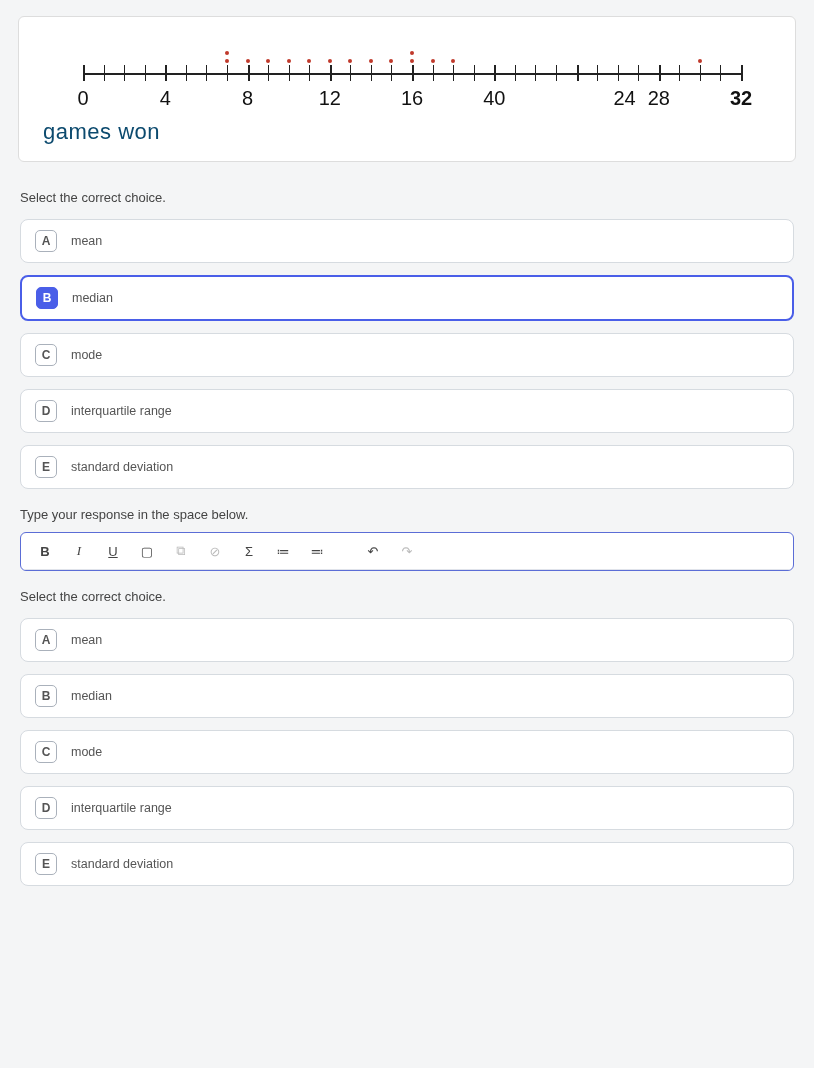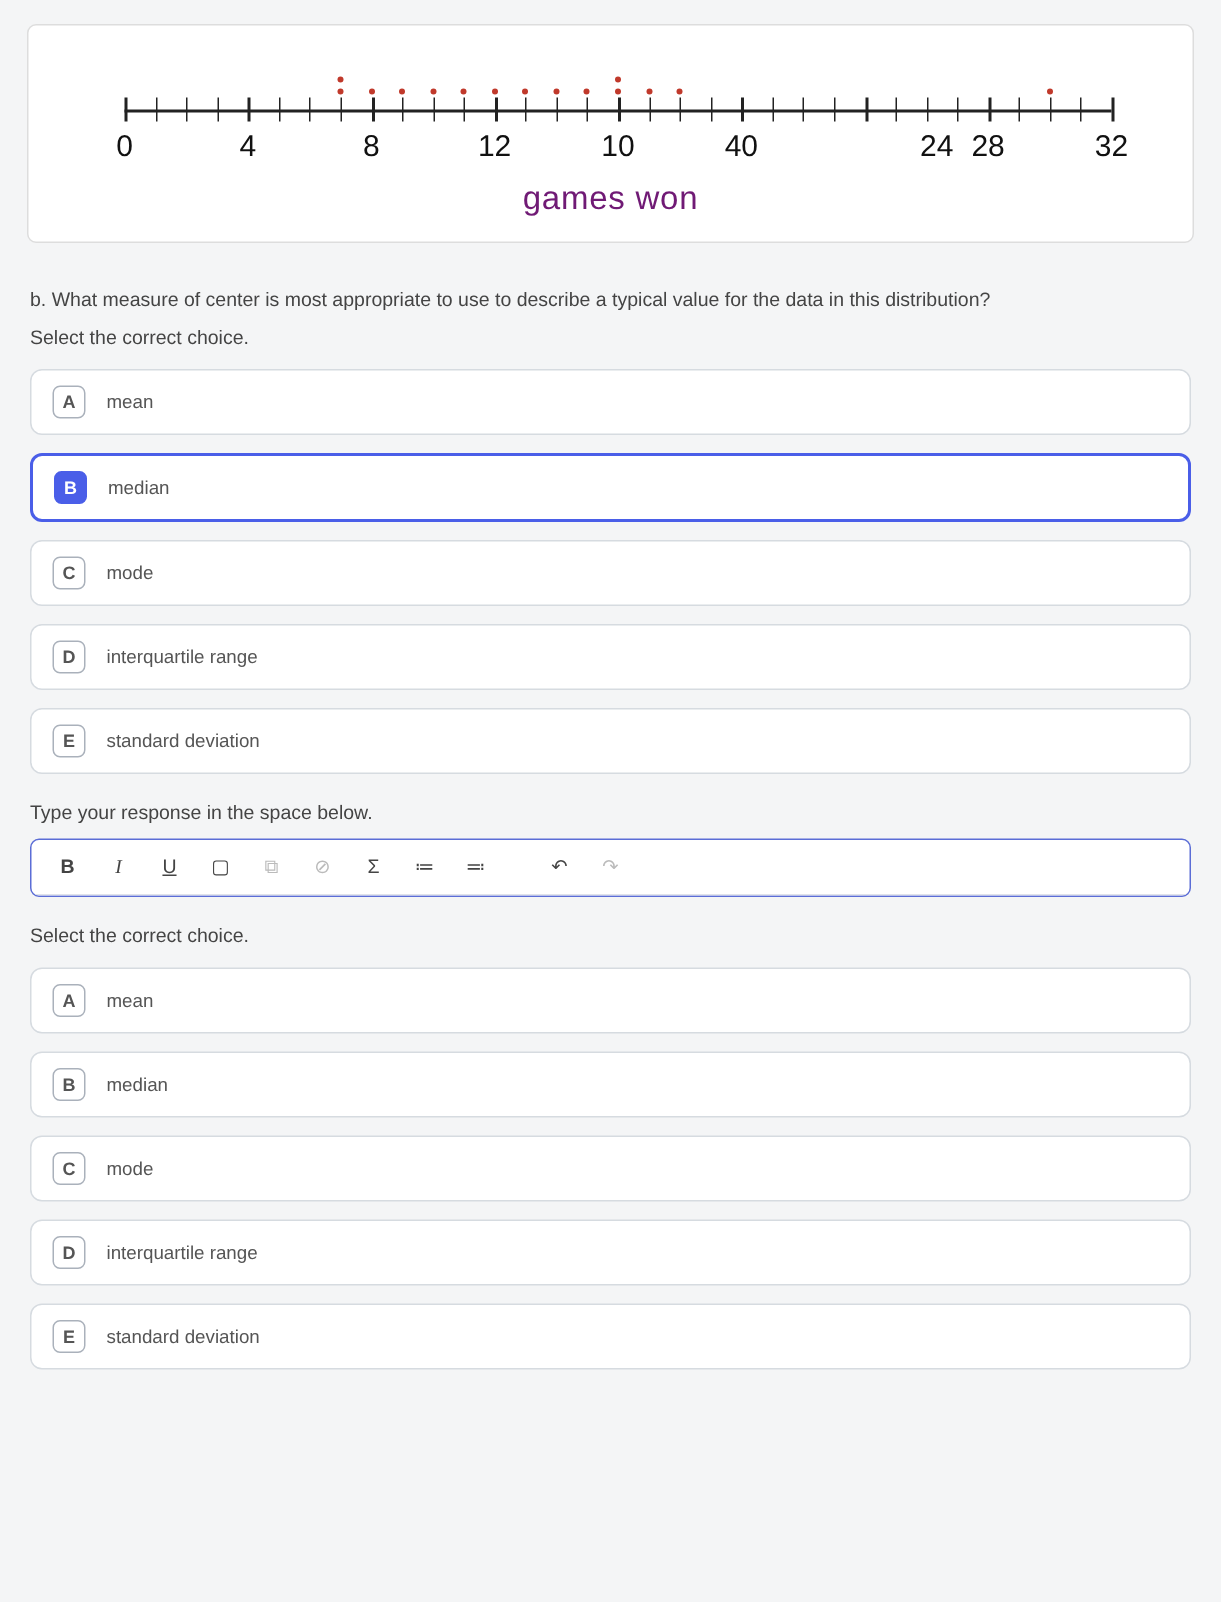--- a/index.html
+++ b/index.html
@@ -16,21 +16,21 @@
     border-radius: 6px;
     margin: 16px 18px 28px 18px;
     padding: 18px 24px 16px 24px;
   }
   .numberline { position: relative; height: 80px; margin: 0 auto; width: 100%; }
   .axis { position: absolute; left: 40px; right: 30px; top: 38px; height: 2px; background: #222; }
   .tick { position: absolute; width: 1px; background: #222; top: 30px; height: 16px; }
   .tick.major { height: 16px; width: 2px; }
   .tick-label { position: absolute; top: 52px; font-size: 20px; color: #111; transform: translateX(-50%); font-weight: 500; }
   .dot { position: absolute; width: 4px; height: 4px; border-radius: 50%; background: #c0392b; transform: translateX(-50%); }
-  .axis-title { text-align: center; font-size: 22px; letter-spacing: 0.5px; color: #701a75; margin-top: 4px; }
+  .axis-title { text-align: left; font-size: 22px; letter-spacing: 0.5px; color: #0c4a6e; margin-top: 4px; }
 
   .section { margin: 18px 20px; }
   .question-text { font-size: 13px; color: #444; line-height: 1.6; }
   .instruction { font-size: 13px; color: #444; margin-top: 6px; }
   .choices { margin-top: 14px; }
   .choice {
     display: flex;
     align-items: center;
     background: #fff;
     border: 1px solid #d6dbe0;
@@ -107,41 +107,41 @@
         <div class="tick-label" style="left: 204.5px;">8</div>
         <div class="tick" style="left: 225.062px;"></div>
         <div class="tick" style="left: 245.625px;"></div>
         <div class="tick" style="left: 266.188px;"></div>
         <div class="tick major" style="left: 286.75px;"></div>
         <div class="tick-label" style="left: 286.75px;">12</div>
         <div class="tick" style="left: 307.312px;"></div>
         <div class="tick" style="left: 327.875px;"></div>
         <div class="tick" style="left: 348.438px;"></div>
         <div class="tick major" style="left: 369px;"></div>
-        <div class="tick-label" style="left: 369px;">10</div>
+        <div class="tick-label" style="left: 369px;">16</div>
         <div class="tick" style="left: 389.562px;"></div>
         <div class="tick" style="left: 410.125px;"></div>
         <div class="tick" style="left: 430.688px;"></div>
         <div class="tick major" style="left: 451.25px;"></div>
         <div class="tick-label" style="left: 451.25px;">40</div>
         <div class="tick" style="left: 471.812px;"></div>
         <div class="tick" style="left: 492.375px;"></div>
         <div class="tick" style="left: 512.938px;"></div>
         <div class="tick major" style="left: 533.5px;"></div>
         <div class="tick-label" style="left: 533.5px; margin-left: 48px;">24</div>
         <div class="tick" style="left: 554.062px;"></div>
         <div class="tick" style="left: 574.625px;"></div>
         <div class="tick" style="left: 595.188px;"></div>
         <div class="tick major" style="left: 615.75px;"></div>
         <div class="tick-label" style="left: 615.75px;">28</div>
         <div class="tick" style="left: 636.312px;"></div>
         <div class="tick" style="left: 656.875px;"></div>
         <div class="tick" style="left: 677.438px;"></div>
         <div class="tick major" style="left: 698px;"></div>
-        <div class="tick-label" style="left: 698px;">32</div>
+        <div class="tick-label" style="left: 698px; font-weight: bold;">32</div>
         <div class="dot" style="left: 183.938px; top: 24px;"></div>
         <div class="dot" style="left: 183.938px; top: 16px;"></div>
         <div class="dot" style="left: 204.5px; top: 24px;"></div>
         <div class="dot" style="left: 225.062px; top: 24px;"></div>
         <div class="dot" style="left: 245.625px; top: 24px;"></div>
         <div class="dot" style="left: 266.188px; top: 24px;"></div>
         <div class="dot" style="left: 286.75px; top: 24px;"></div>
         <div class="dot" style="left: 307.312px; top: 24px;"></div>
         <div class="dot" style="left: 327.875px; top: 24px;"></div>
         <div class="dot" style="left: 348.438px; top: 24px;"></div>
@@ -149,21 +149,20 @@
         <div class="dot" style="left: 369px; top: 16px;"></div>
         <div class="dot" style="left: 389.562px; top: 24px;"></div>
         <div class="dot" style="left: 410.125px; top: 24px;"></div>
         <div class="dot" style="left: 656.875px; top: 24px;"></div>
       </div>
   </div>
   <div class="axis-title">games won</div>
 </div>
 
 <div class="section">
-  <div class="question-text">b. What measure of center is most appropriate to use to describe a typical value for the data in this distribution?</div>
   <div class="instruction">Select the correct choice.</div>
   <div class="choices" id="choices-b">
       <div class="choice">
         <div class="choice-letter">A</div>
         <div>mean</div>
       </div>
       <div class="choice selected">
         <div class="choice-letter">B</div>
         <div>median</div>
       </div>

